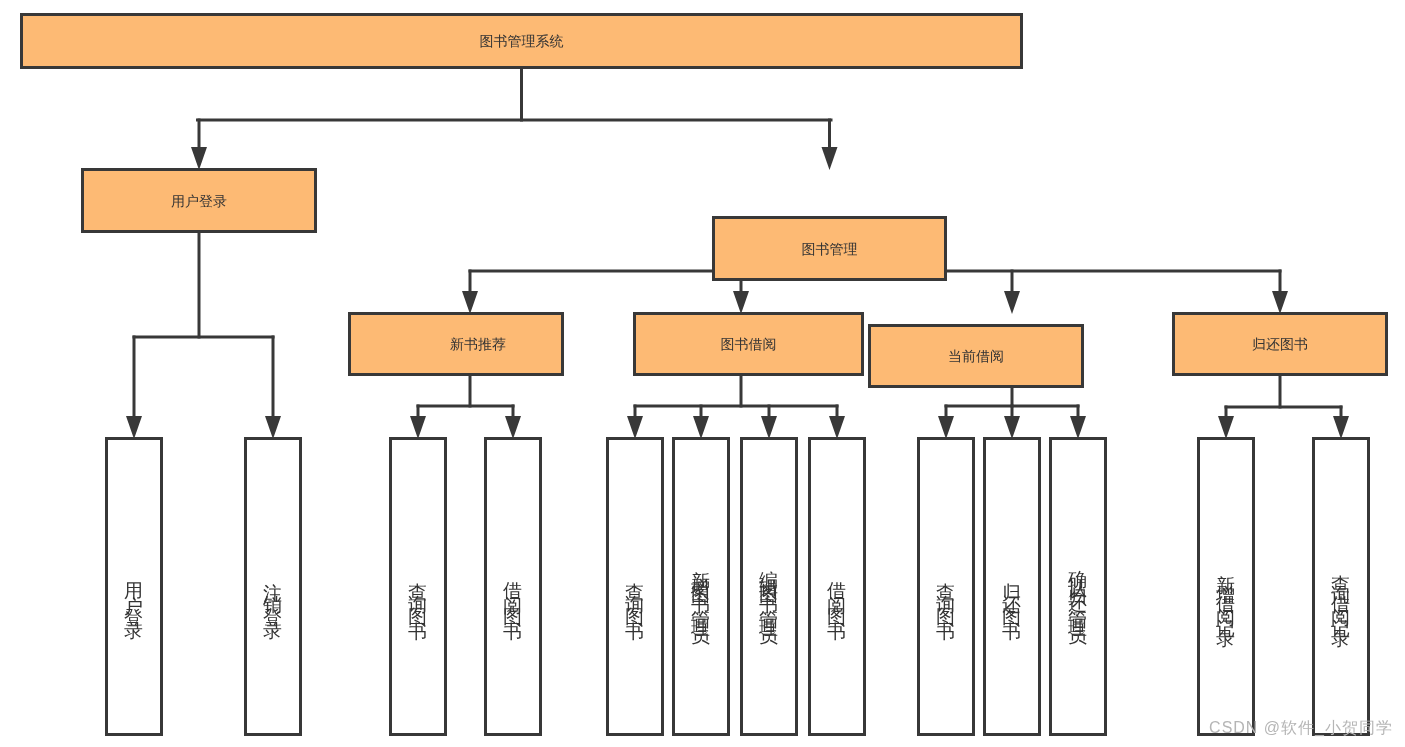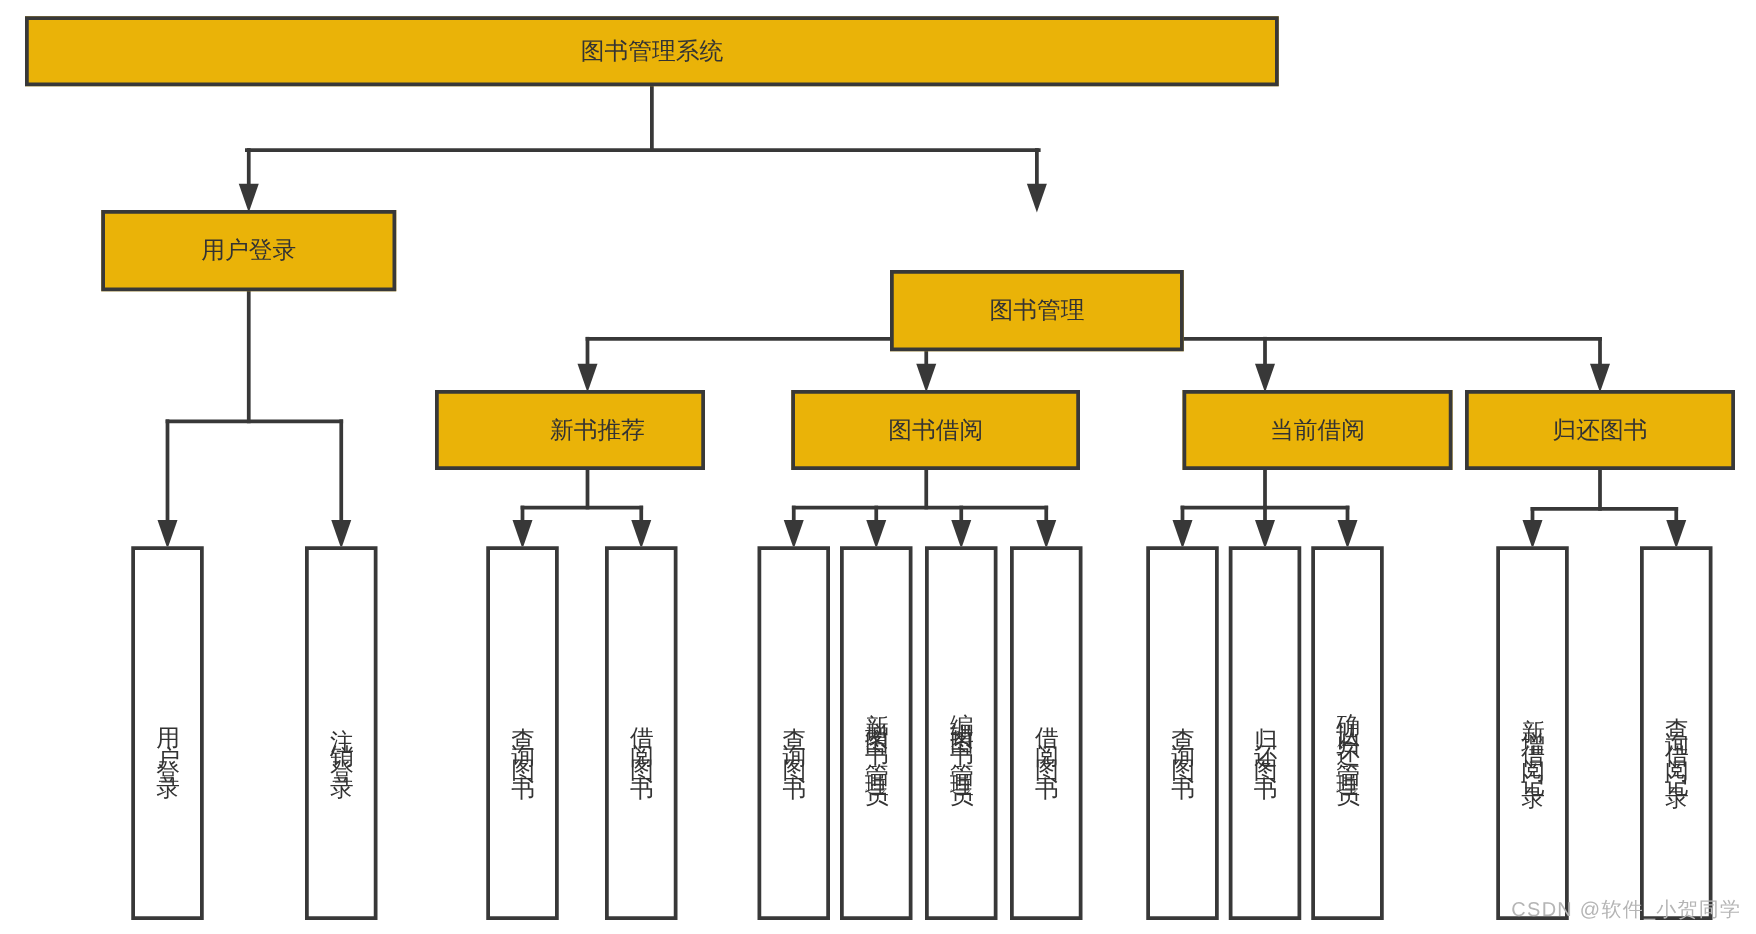--- a/index.html
+++ b/index.html
@@ -2,28 +2,28 @@
 <html><head>
 <meta charset="utf-8">
 <style>
   html,body{margin:0;padding:0;background:#ffffff;}
   body{width:1405px;height:747px;position:relative;overflow:hidden;
        font-family:"Liberation Sans","DejaVu Sans",sans-serif;}
   .canvas{position:absolute;inset:0;width:1405px;height:747px;}
   svg.wires{position:absolute;left:0;top:0;width:1405px;height:747px;}
   svg.wires line{stroke:#383838;stroke-width:3;stroke-linecap:square;}
   svg.wires polygon{fill:#383838;stroke:none;}
-  .hbox{position:absolute;box-sizing:border-box;background:#eab308;
+  .hbox{position:absolute;box-sizing:border-box;background:#fdba74;
         border:3px solid #383838;display:flex;align-items:center;justify-content:center;
-        font-size:19px;line-height:1;color:#333333;white-space:nowrap;text-align:right;}
+        font-size:14px;line-height:1;color:#333333;white-space:nowrap;text-align:right;}
   .root{left:20px;top:13px;width:1003px;height:56px;}
   .l2a{left:81px;top:168px;width:236px;height:65px;}
   .l2b{left:712px;top:168px;width:235px;height:65px;margin-top:48px;}
   .l3{top:312px;width:216px;height:64px;}
-  .g0{left:348px;padding-left:44px;} .g1{left:633px;width:231px;} .g2{left:946px;} .g3{left:1172px;}
+  .g0{left:348px;padding-left:44px;} .g1{left:633px;width:231px;} .g2{left:868px;margin-top:12px;} .g3{left:1172px;}
   .vbox{position:absolute;top:437px;width:58px;height:299px;box-sizing:border-box;
         background:#ffffff;border:3px solid #383838;
         display:flex;align-items:center;justify-content:center;}
   .vt{writing-mode:vertical-rl;font-size:19px;line-height:1;color:#333333;}
   .ls4{letter-spacing:13px;margin-bottom:-13px;}
   .ls6{letter-spacing:11px;margin-bottom:-11px;}
   .ls9{letter-spacing:8px;margin-bottom:-8px;}
   .v0{left:105px;}  .v1{left:244px;}
   .v2{left:389px;}  .v3{left:484px;}
   .v4{left:606px;}  .v5{left:672px;}  .v6{left:740px;}  .v7{left:808px;}

